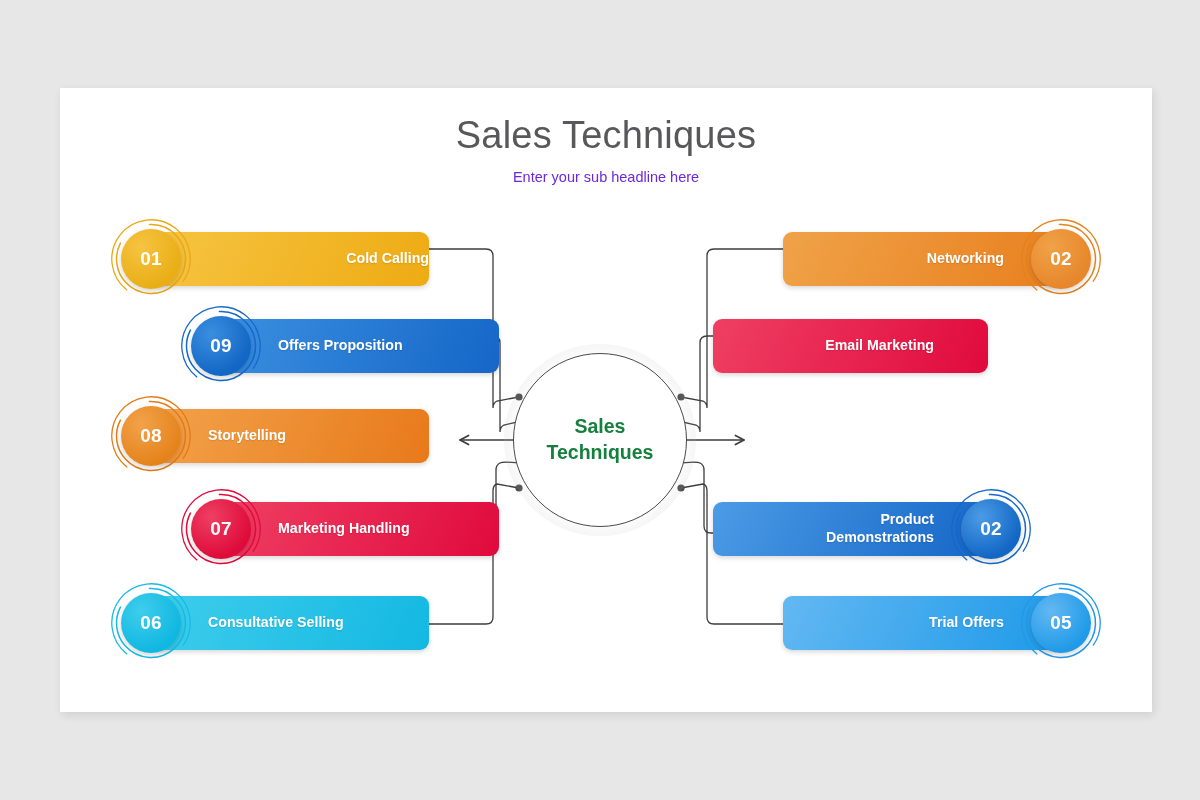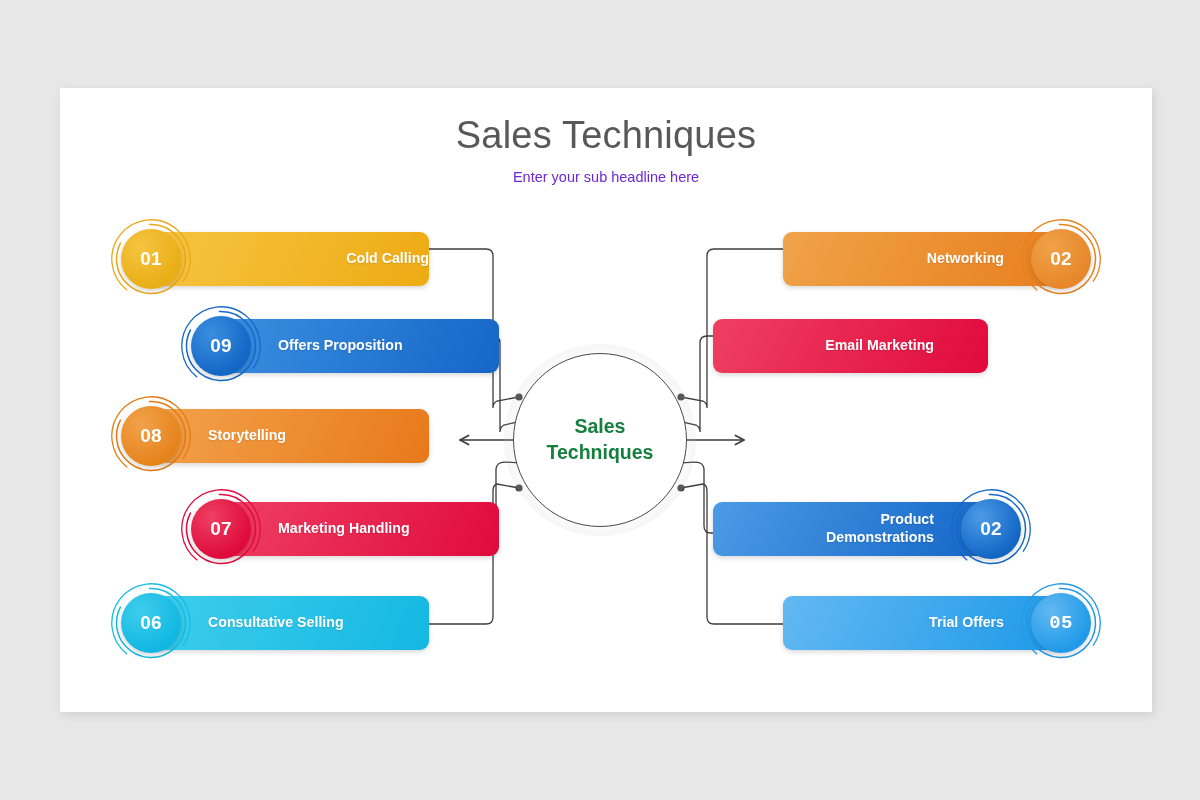--- a/index.html
+++ b/index.html
@@ -325,20 +325,20 @@
       <div class="item right" style="top: 508px; height: 54px; right: 50px; width: 319px;">
     <div class="bar" style="width:275px;background:linear-gradient(115deg, #63b8f2 0%, #1e9ae8 100%);">
       <span class="bar-label">Trial Offers</span>
     </div>
     <div class="badge">
 
   <svg class="ring-svg" viewBox="0 0 82 82">
     <circle cx="41" cy="41" r="34.5" fill="none" stroke="#2398e6" stroke-width="1.5" stroke-linecap="round" stroke-dasharray="150 36" transform="rotate(-42 41 41)"></circle>
     <circle cx="41" cy="41" r="39.2" fill="none" stroke="#2398e6" stroke-width="1.3" stroke-linecap="round" stroke-dasharray="182 64" transform="rotate(128 41 41)"></circle>
   </svg>
-      <div class="disc" style="background:radial-gradient(circle at 34% 30%, #63b8f2 0%, #1f9ae8 72%);font-family:Liberation Mono, monospace;">
+      <div class="disc" style="background:radial-gradient(circle at 34% 30%, #63b8f2 0%, #1f9ae8 72%);">
         <span class="num">05</span>
       </div>
     </div>
       </div>
     </div>
 
 </div>
 
 </body></html>

